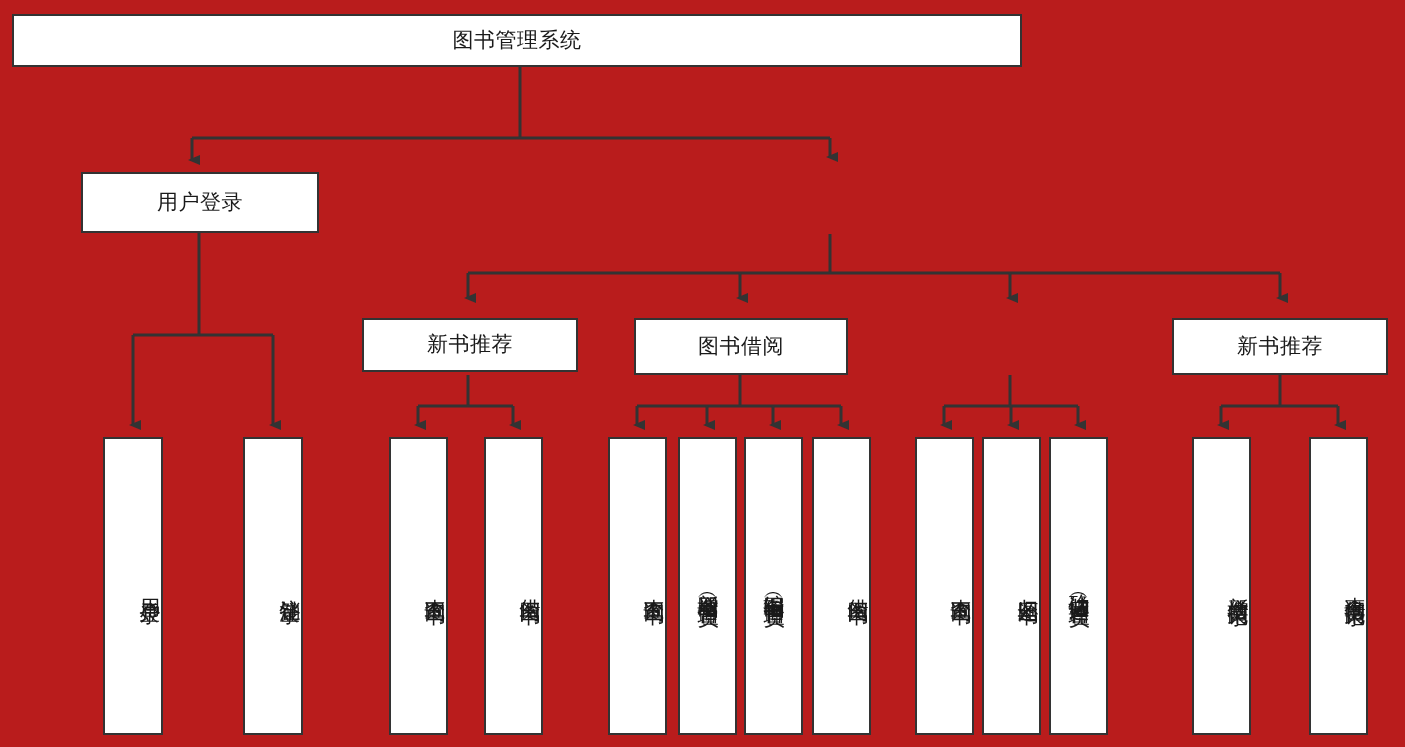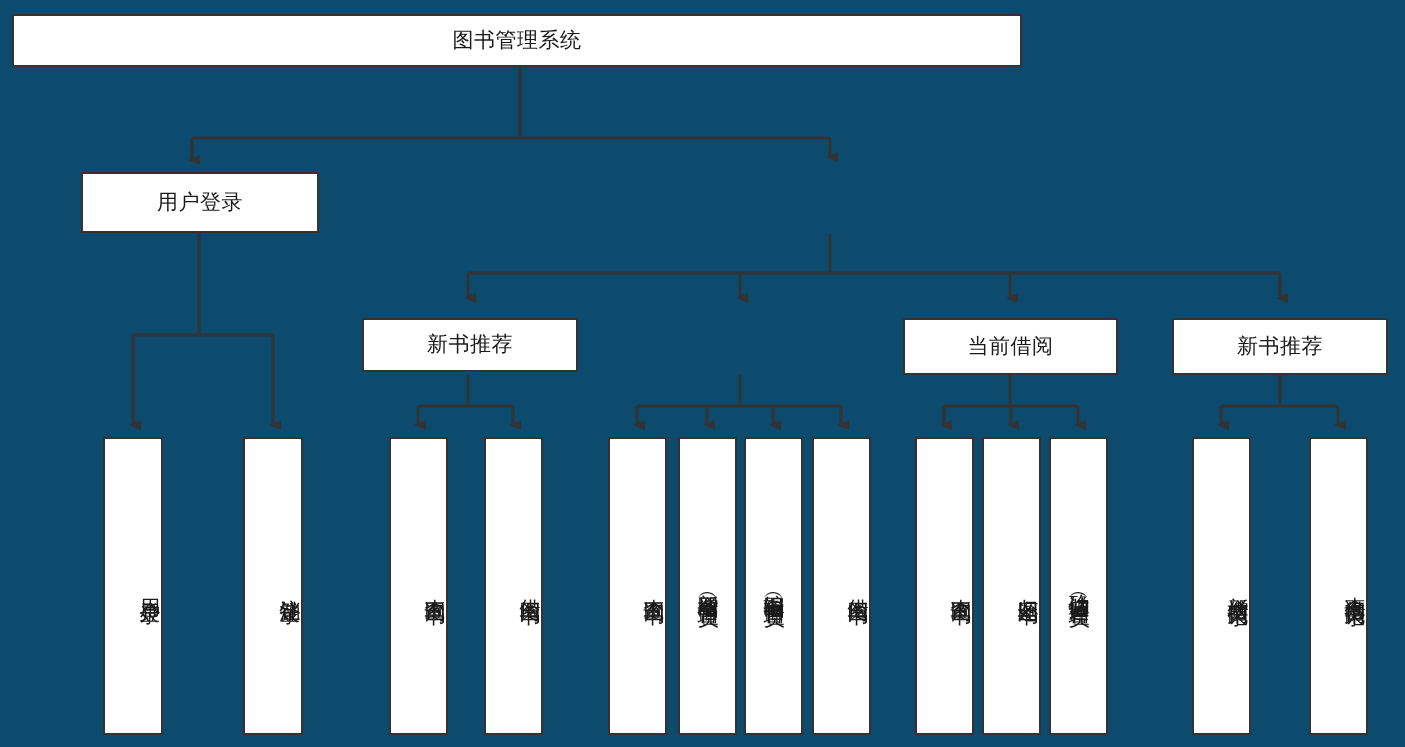--- a/index.html
+++ b/index.html
@@ -8,21 +8,21 @@
     padding: 0;
     background: #ffffff;
   }
   body {
     font-family: "DejaVu Sans", "Liberation Sans", sans-serif;
   }
   #canvas {
     position: relative;
     width: 1405px;
     height: 747px;
-    background: #0c4a6e;
+    background: #b91c1c;
     overflow: hidden;
     text-align: right;
   }
   #diagram-svg {
     position: absolute;
     left: 0;
     top: 0;
     width: 1405px;
     height: 747px;
   }
@@ -131,24 +131,24 @@
 
   <div class="node horiz" style="left:81px; top:172px; width:238px; height:61px;">
     <span class="node-label">用户登录</span>
   </div>
 
 
   <div class="node horiz" style="left:362px; top:318px; width:216px; height:54px;">
     <span class="node-label">新书推荐</span>
   </div>
 
-
-  <div class="node horiz" style="left:903px; top:318px; width:215px; height:57px;">
-    <span class="node-label">当前借阅</span>
-  </div>
+  <div class="node horiz" style="left:634px; top:318px; width:214px; height:57px;">
+    <span class="node-label">图书借阅</span>
+  </div>
+
 
   <div class="node horiz" style="left:1172px; top:318px; width:216px; height:57px;">
     <span class="node-label">新书推荐</span>
   </div>
 
   <div class="node vert" style="left:103px; top:437px; width:60px; height:298px;">
     <span class="node-label">用户登录</span>
   </div>
 
   <div class="node vert" style="left:243px; top:437px; width:60px; height:298px;">

